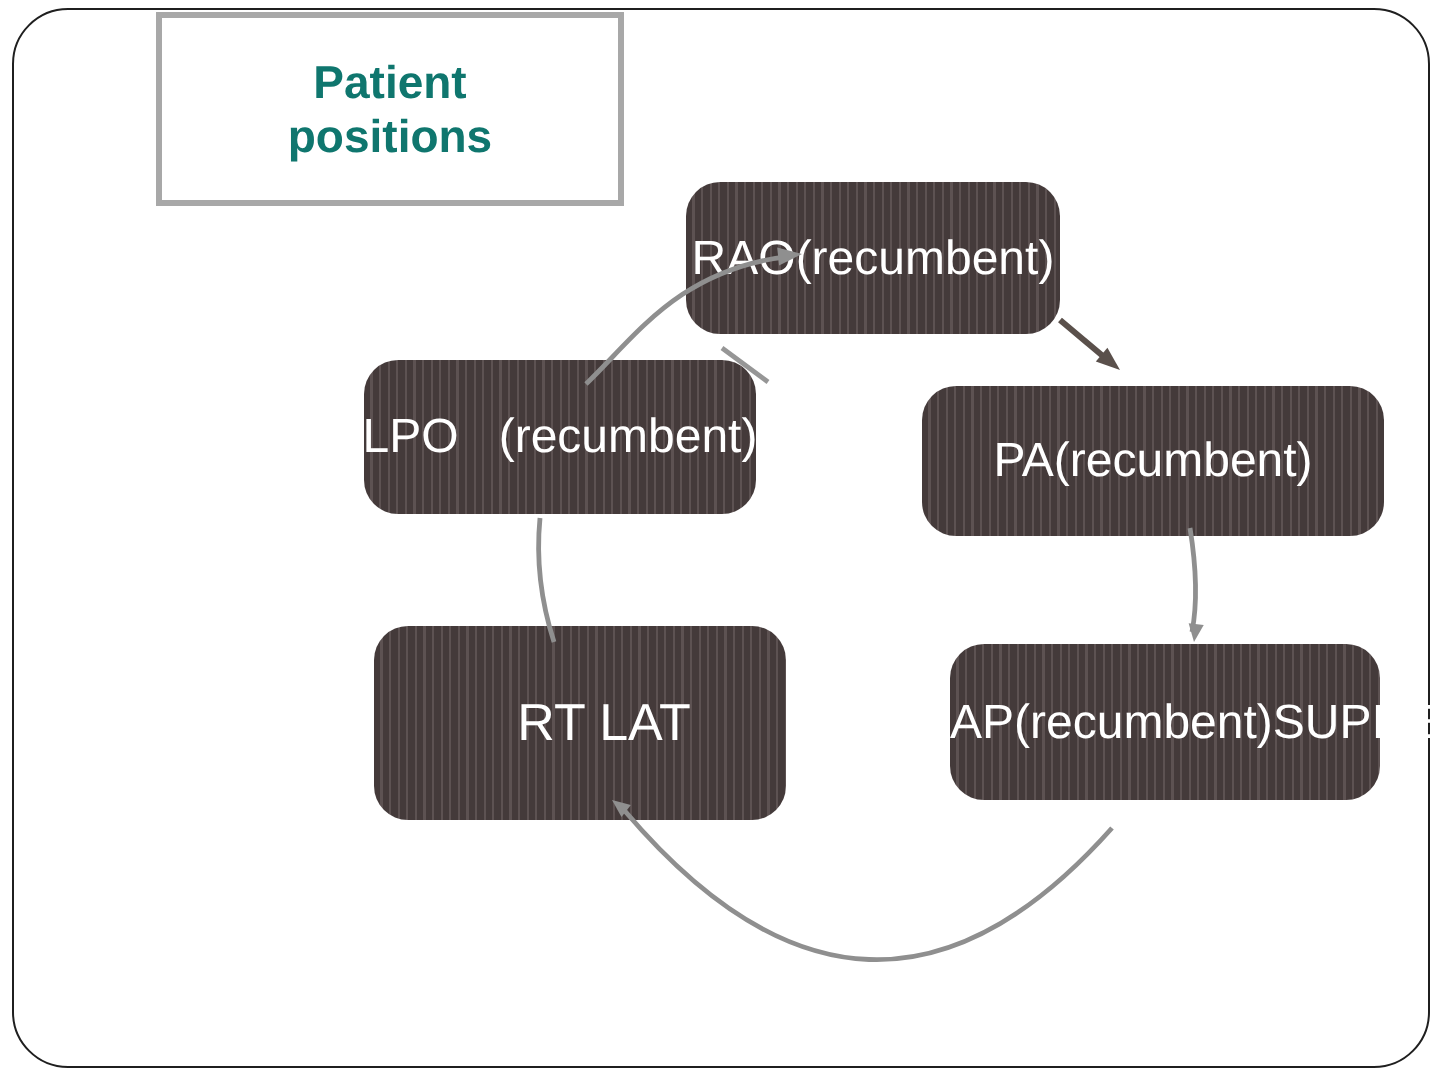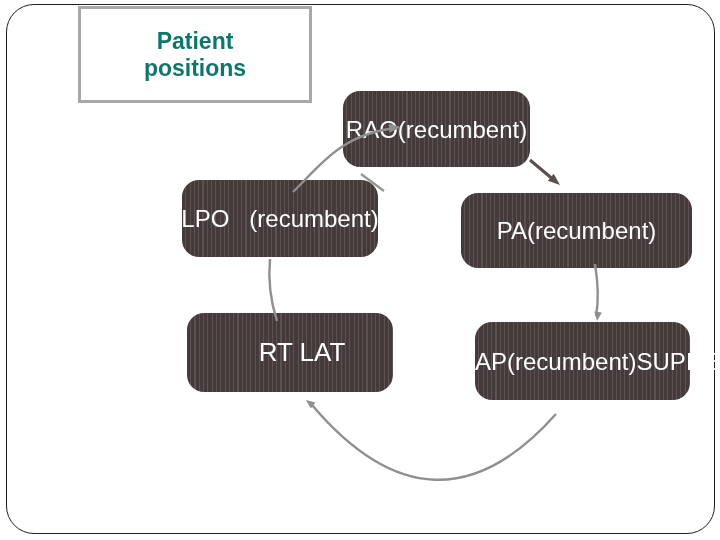--- a/index.html
+++ b/index.html
@@ -28,21 +28,21 @@
       #443a3a 0px,#443a3a 3.2px,#5d5252 3.2px,#5d5252 4.3px);
     color:#ffffff;text-align:center;
     display:flex;flex-direction:row;align-items:center;justify-content:center;
     font-size:24px;line-height:29px;font-weight:400;
   }
   .node span:empty{display:none;}
   .node-rao  {left:343px;top:91px; width:187px;height:76px;}
   .node-lpo  {left:182px;top:180px;width:196px;height:77px;gap:20px;}
   .node-pa   {left:461px;top:193px;width:231px;height:75px;}
   .node-ap   {left:475px;top:322px;width:215px;height:78px;justify-content:space-evenly;padding:4px 0;}
-  .node-rtlat{left:187px;top:313px;width:206px;height:79px;font-size:26px;padding-left:24px;}
+  .node-rtlat{left:187px;top:313px;width:206px;height:97px;font-size:26px;padding-left:24px;}
   svg.arrows{position:absolute;left:0;top:0;z-index:3;pointer-events:none;}
 </style>
 </head>
 <body>
 
 <div class="slide-border"></div>
 
 <div class="title-box">
   <div class="title-text">Patient positions</div>
 </div>

